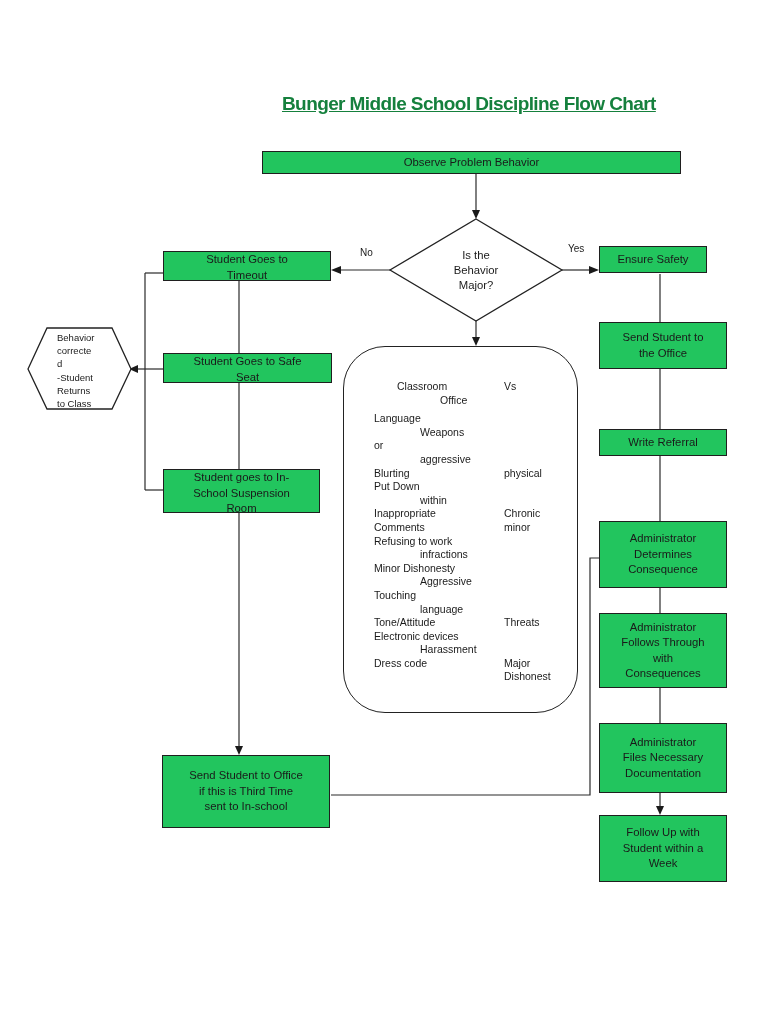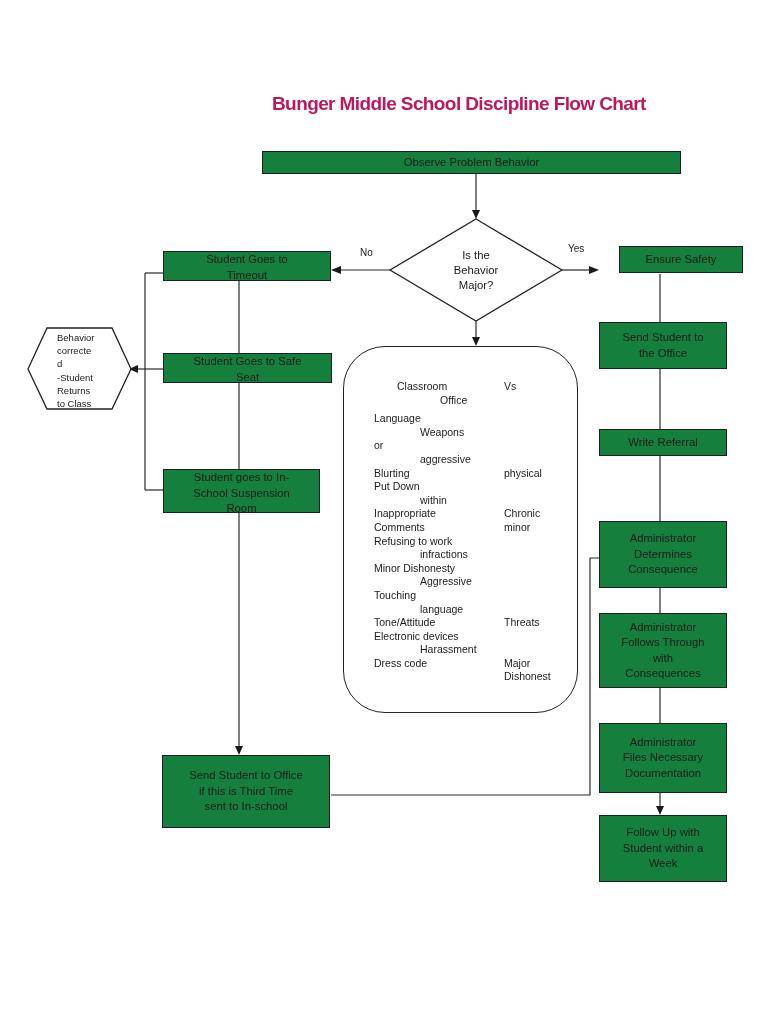--- a/index.html
+++ b/index.html
@@ -2,29 +2,29 @@
 <html><head>
 <meta charset="utf-8">
 <style>
   html,body{margin:0;padding:0;background:#e9e9e9;}
   .page{
     position:relative;width:768px;height:1024px;background:#ffffff;
     font-family:"Liberation Sans","DejaVu Sans",sans-serif;color:#1a1a1a;
     overflow:hidden;margin:0 auto;
   }
   .title{
-    position:absolute;left:272px;top:93px;font-size:19px;font-weight:bold;
-    letter-spacing:-0.6px;white-space:nowrap;color:#be185d;
+    position:absolute;left:282px;top:93px;font-size:19px;font-weight:bold;
+    letter-spacing:-0.6px;white-space:nowrap;color:#15803d;text-decoration:underline;
   }
   .wires{position:absolute;left:0;top:0;}
   .wires line, .wires polyline{stroke:#2a2a2a;stroke-width:1.2;fill:none;}
   .wires polygon.head{fill:#1a1a1a;stroke:none;}
   .wires polygon.shape{fill:#ffffff;stroke:#222222;stroke-width:1.3;}
   .box{
-    position:absolute;border:1.3px solid #1f1f1f;background:#15803d;
+    position:absolute;border:1.3px solid #1f1f1f;background:#22c55e;
     display:flex;align-items:center;justify-content:center;text-align:center;
     font-size:11.3px;line-height:15.5px;white-space:pre-line;overflow:visible;
     box-sizing:border-box;
   }
   .box.talign{align-items:flex-start;padding-top:0;}
   .dtext{
     position:absolute;left:416px;top:248px;width:120px;text-align:center;
     font-size:11.3px;line-height:15px;white-space:pre-line;
   }
   .elabel{position:absolute;font-size:10px;color:#1a1a1a;}
@@ -108,21 +108,21 @@
 if this is Third Time
 sent to In-school</div>
 
   <div class="hextext">Behavior
 correcte
 d
 -Student
 Returns
 to Class</div>
 
-  <div class="box" style="left:619px;top:246px;width:124px;height:27px">Ensure Safety</div>
+  <div class="box" style="left:599px;top:246px;width:108px;height:27px">Ensure Safety</div>
   <div class="box" style="left:599px;top:322px;width:128px;height:47px">Send Student to
 the Office</div>
   <div class="box" style="left:599px;top:429px;width:128px;height:27px">Write Referral</div>
   <div class="box" style="left:599px;top:521px;width:128px;height:67px">Administrator
 Determines
 Consequence</div>
   <div class="box" style="left:599px;top:613px;width:128px;height:75px">Administrator
 Follows Through
 with
 Consequences</div>

